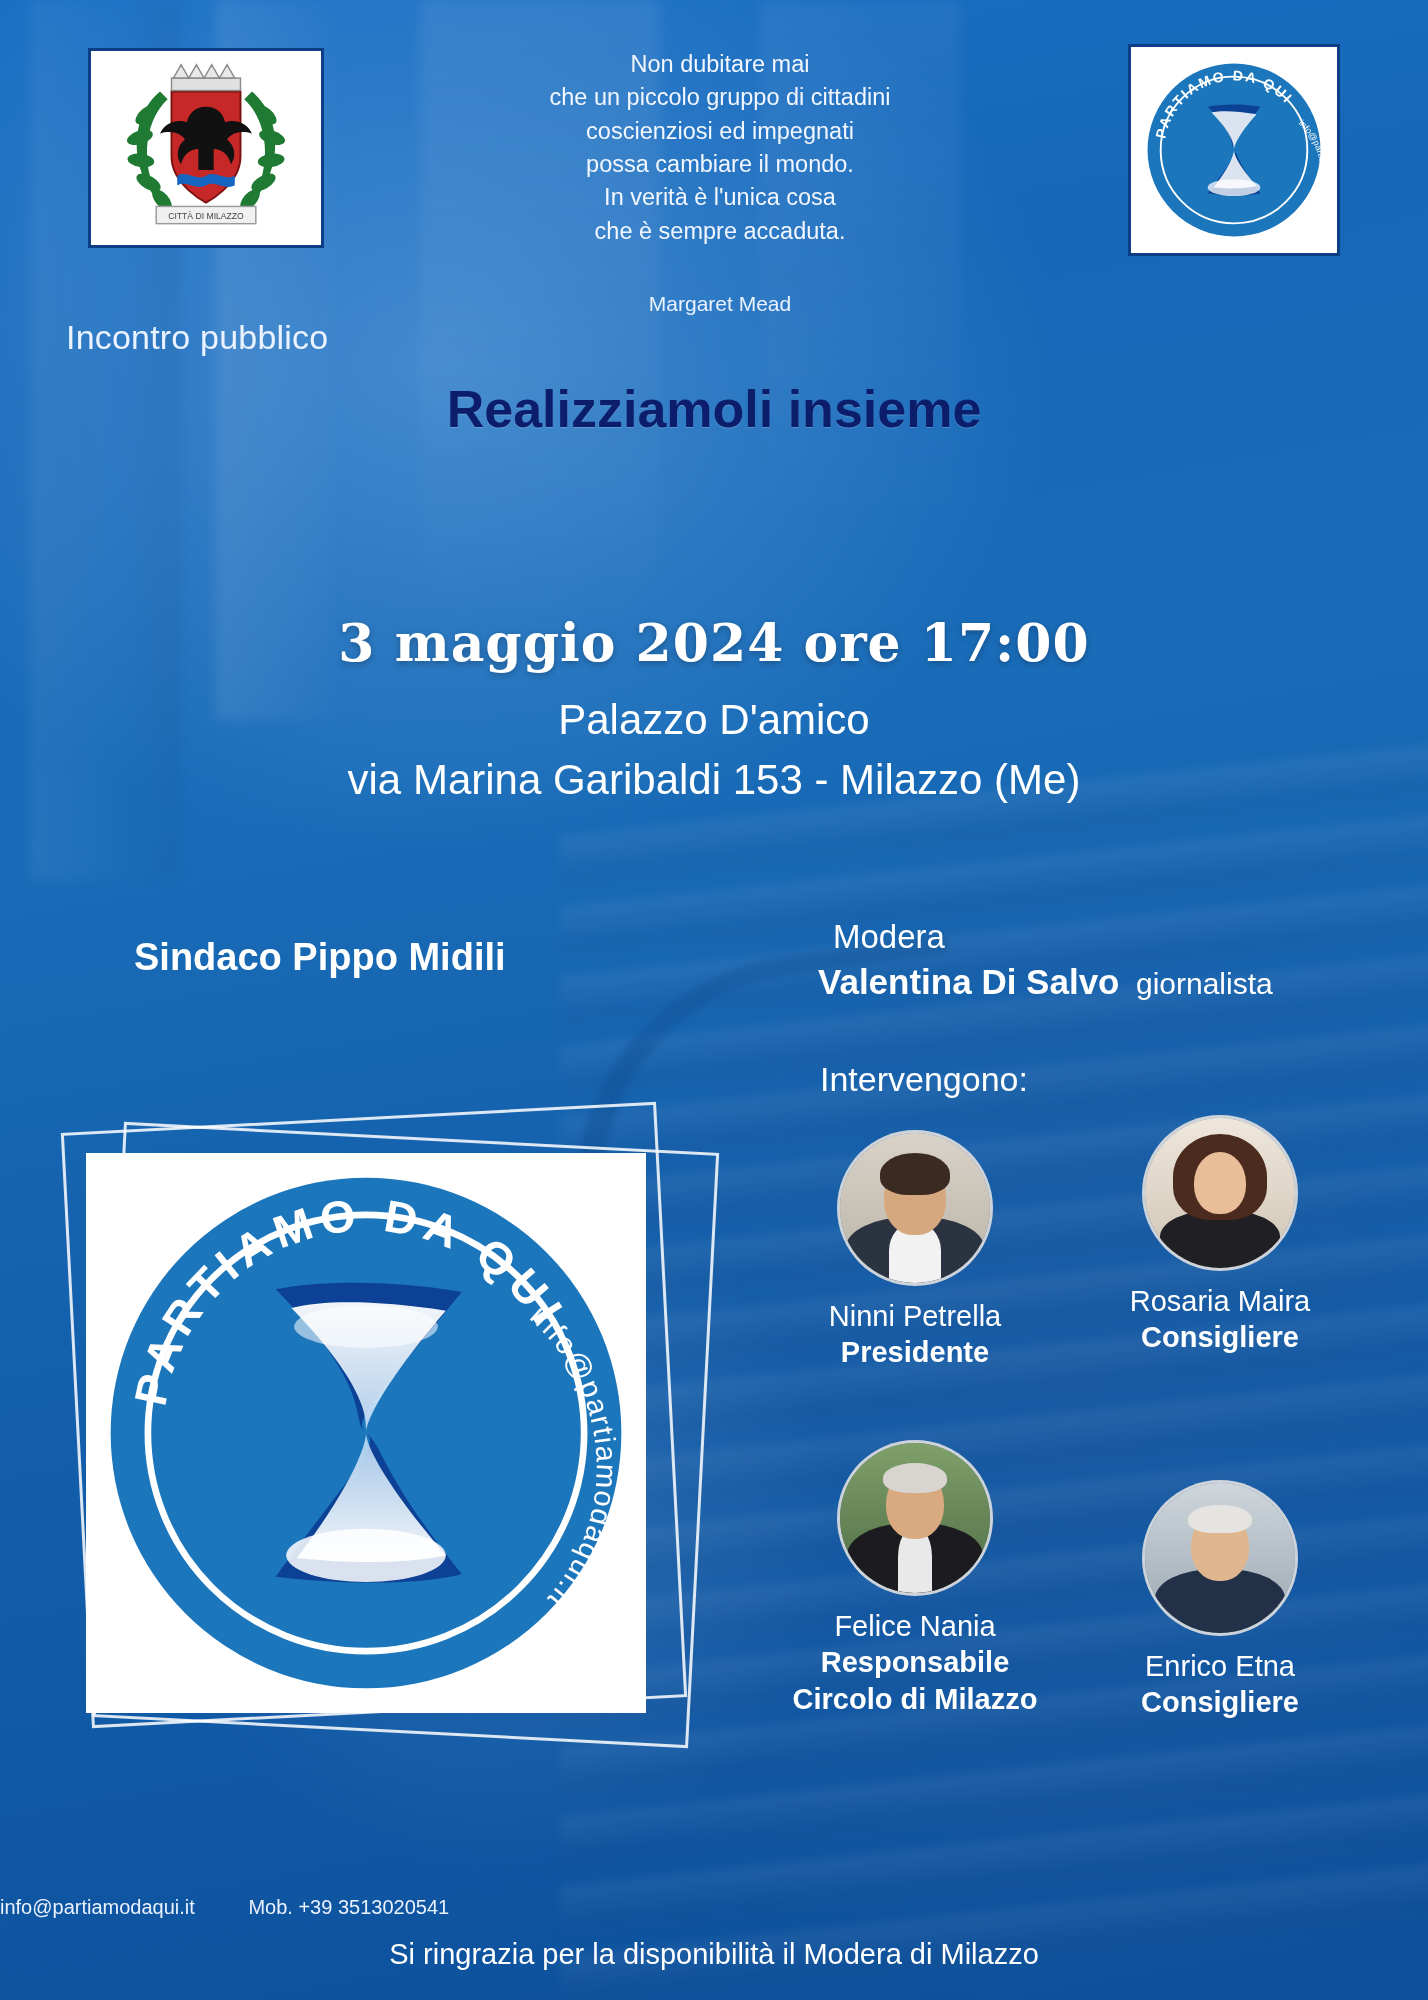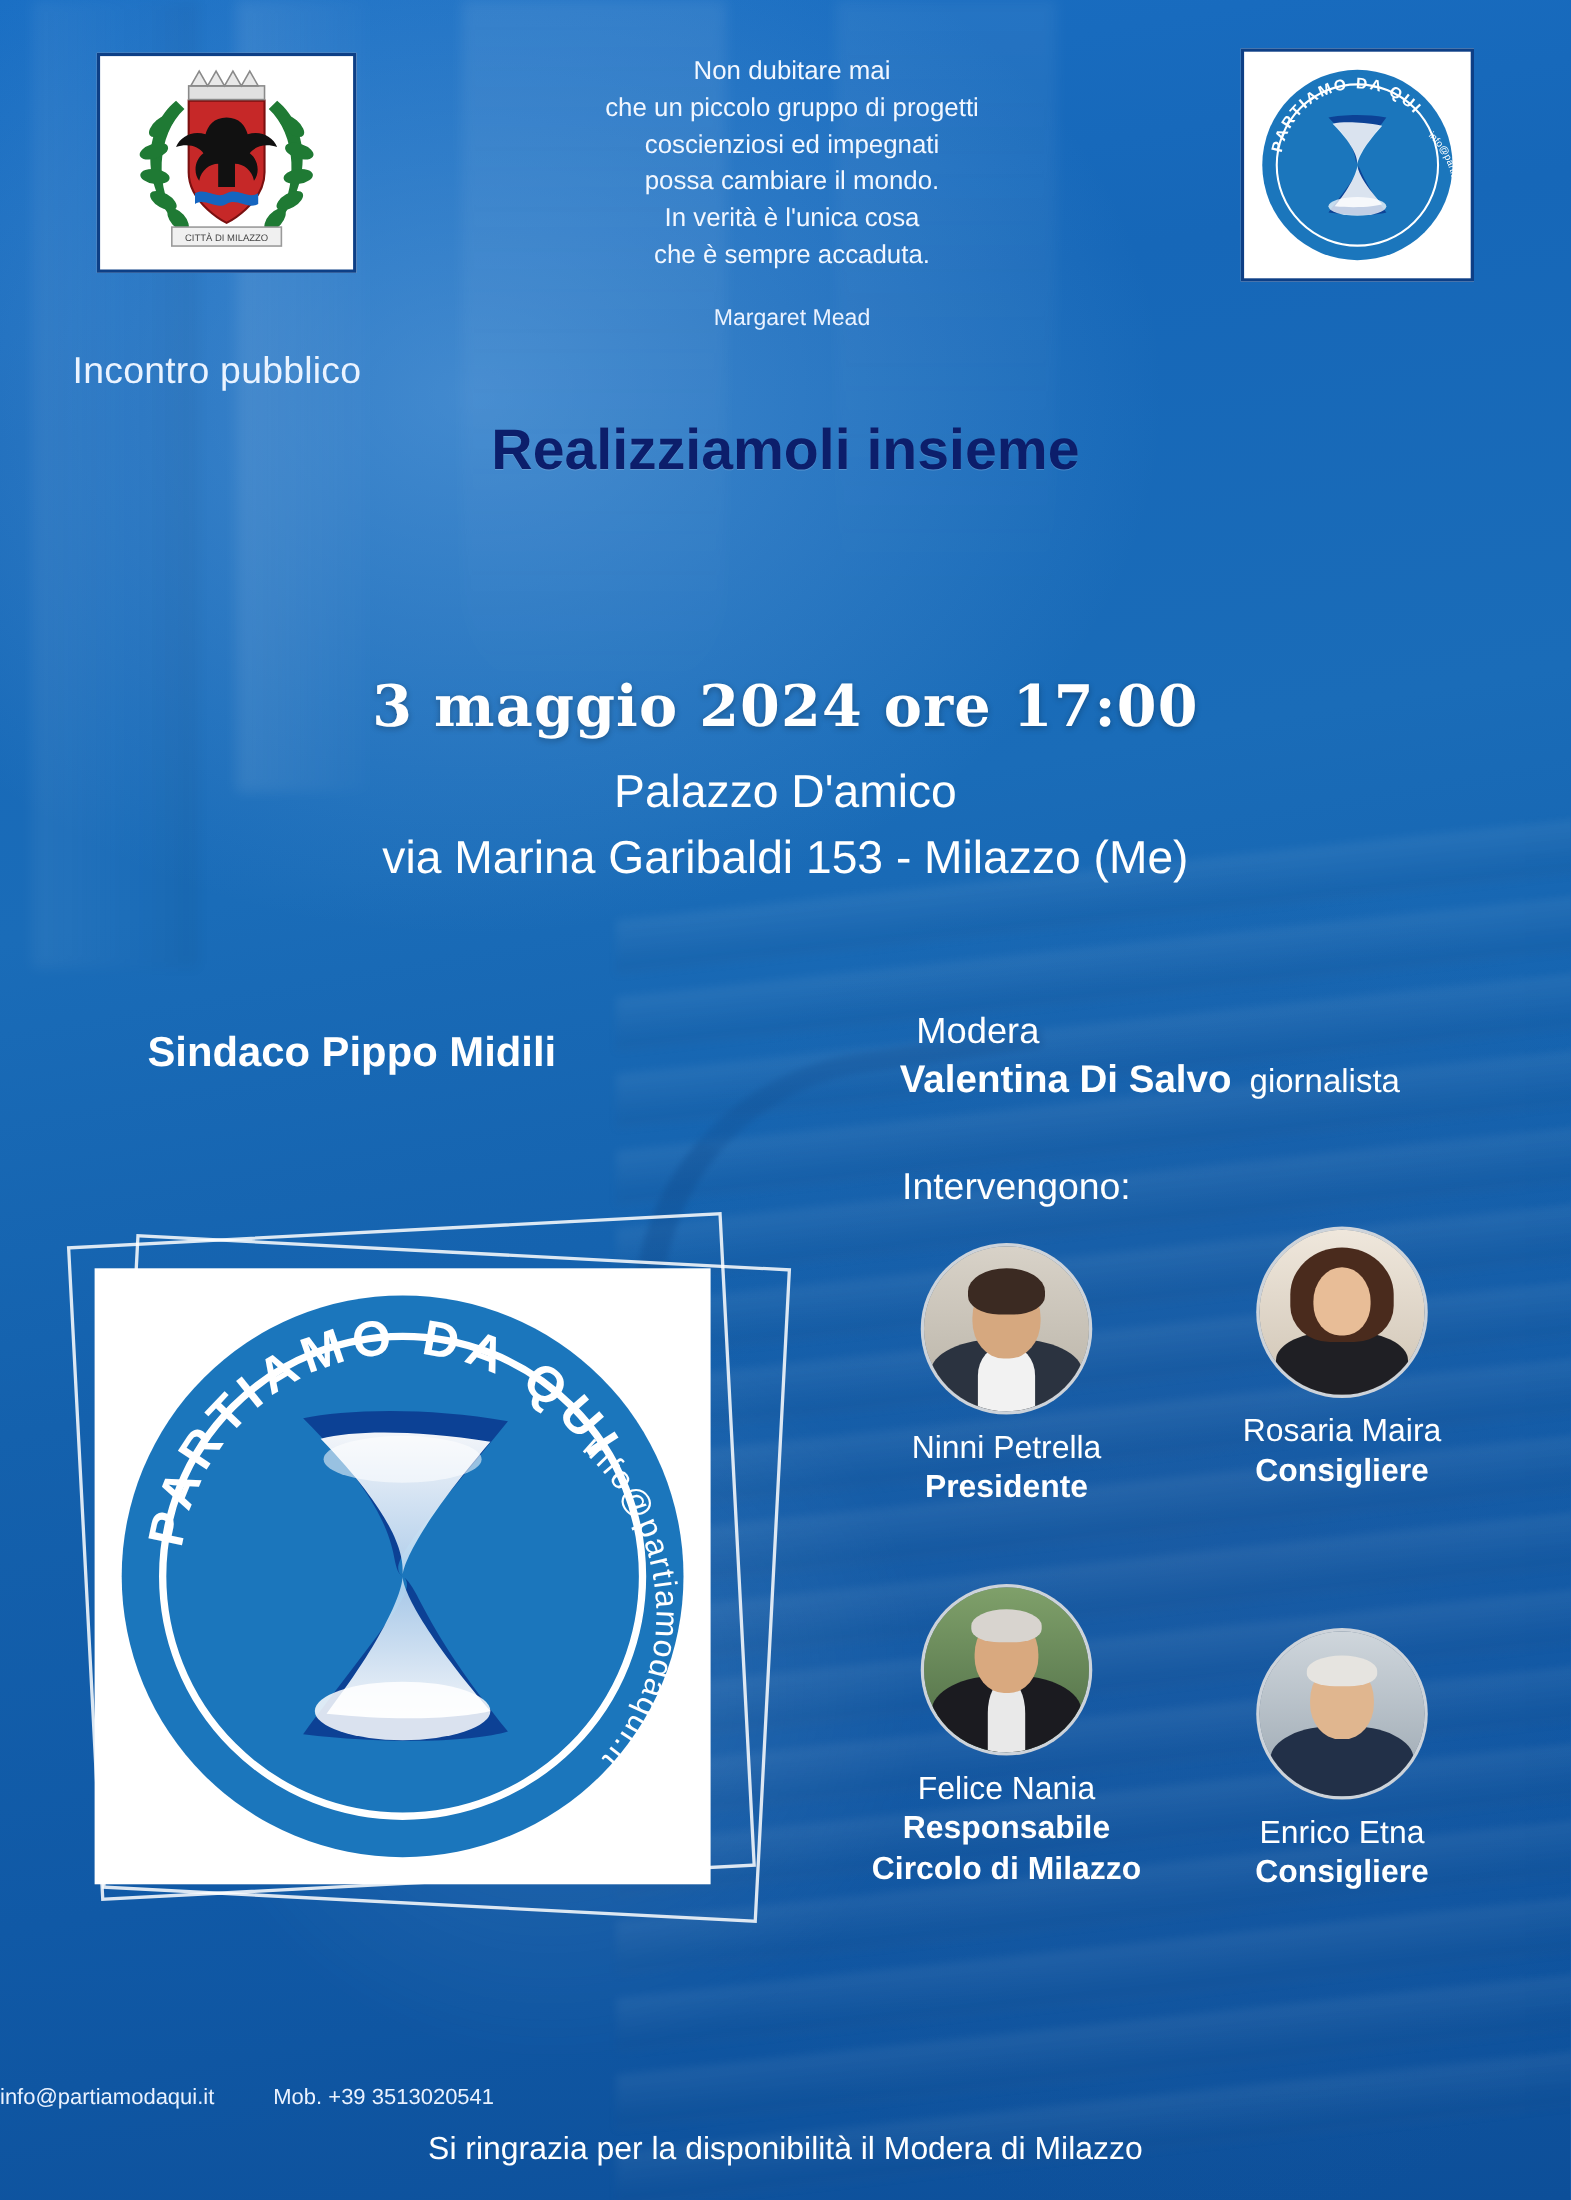--- a/index.html
+++ b/index.html
@@ -89,21 +89,21 @@
     position: absolute;
     left: 430px; top: 48px;
     width: 580px;
     text-align: center;
     color: #f2f7ff;
     font-size: 23.5px;
     line-height: 1.42;
   }
   .quote .line { display: block; }
   .quote-author {
-    margin-top: 26px;
+    margin-top: 41px;
     font-size: 21px;
     color: #eaf2ff;
   }
   .badge-logo {
     position: absolute;
     right: 88px; top: 44px;
     width: 212px; height: 212px;
     background: #ffffff;
     border: 3px solid #0d3f86;
     box-sizing: border-box;
@@ -335,21 +335,21 @@
         <g>
           <rect x="58" y="156" width="104" height="18" fill="#f0f0f0" stroke="#9a9a9a" stroke-width="1.5"></rect>
           <text x="110" y="169" font-size="9" text-anchor="middle" fill="#444" font-family="Liberation Sans, sans-serif">CITTÀ DI MILAZZO</text>
         </g>
       </svg>
     </div>
   </div>
 
   <div class="quote">
     <span class="line">Non dubitare mai</span>
-    <span class="line">che un piccolo gruppo di progetti</span>
+    <span class="line">che un piccolo gruppo di cittadini</span>
     <span class="line">coscienziosi ed impegnati</span>
     <span class="line">possa cambiare il mondo.</span>
     <span class="line">In verità è l'unica cosa</span>
     <span class="line">che è sempre accaduta.</span>
     <div class="quote-author">Margaret Mead</div>
   </div>
 
   <div class="badge-logo">
     <svg viewBox="0 0 200 200" width="100%" height="100%">
       <defs>

